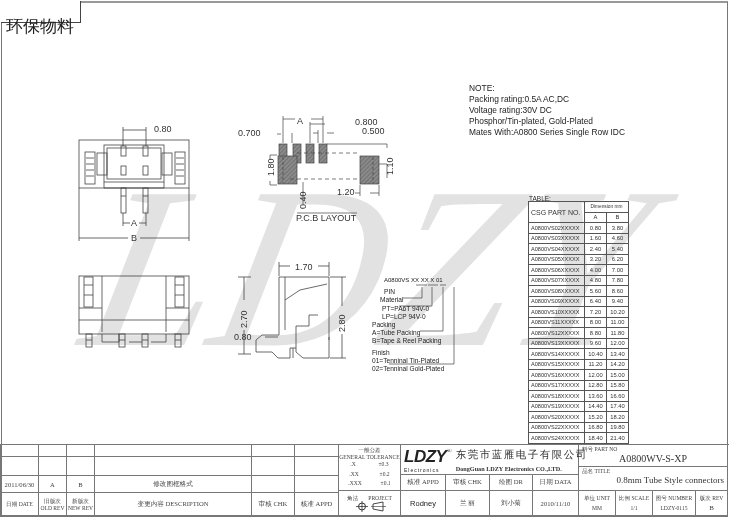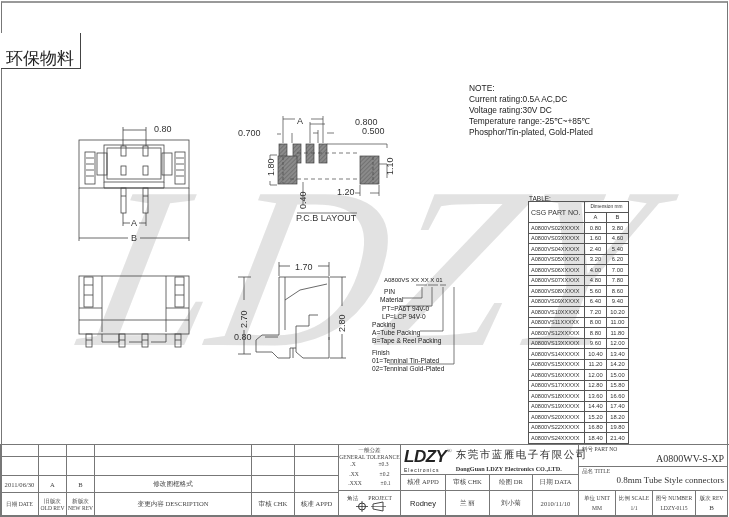--- a/index.html
+++ b/index.html
@@ -1,19 +1,19 @@
 <!DOCTYPE html>
 <html><head>
 <meta charset="utf-8">
 <style>
   * { box-sizing: border-box; margin: 0; padding: 0; }
   html, body { width: 729px; height: 517px; background: #fff; overflow: hidden; }
   body { position: relative; font-family: "Liberation Sans", sans-serif; color: #222; }
   .frame { position: absolute; left: 1px; top: 1px; width: 727px; height: 515px; border: 1px solid #777; border-top: 2px solid #999; }
-  .eco-badge { position: absolute; left: 1px; top: 1px; width: 80px; height: 36px; border-right: 1px solid #444; border-bottom: 1px solid #444; font-family: "Liberation Serif", serif; font-size: 17px; padding: 14px 0 0 5px; color: #222; background: #fff; margin-top: 32px; }
+  .eco-badge { position: absolute; left: 1px; top: 1px; width: 80px; height: 22px; border-right: 1px solid #444; border-bottom: 1px solid #444; font-family: "Liberation Serif", serif; font-size: 17px; padding: 14px 0 0 5px; color: #222; background: #fff; }
   svg.drawing { position: absolute; left: 0; top: 0; }
   .watermark { font-family: "Liberation Serif", serif; font-style: italic; font-size: 230px; fill: #d9d9d9; opacity: 0.75; }
   .dim { font-family: "Liberation Sans", sans-serif; font-size: 9px; fill: #333; }
   .note { position: absolute; left: 469px; top: 83px; font-size: 8.4px; line-height: 10.9px; color: #222; }
   .note div { white-space: nowrap; }
   .table-label { position: absolute; left: 529px; top: 195px; font-size: 6.5px; color: #222; }
   table.dimtable { position: absolute; left: 528px; top: 201px; border-collapse: collapse; font-size: 5.6px; color: #333; }
   table.dimtable td, table.dimtable th { border: 1px solid #555; height: 10.5px; padding: 0 2px; font-weight: normal; white-space: nowrap; }
   table.dimtable .part { width: 56px; }
   table.dimtable .val { width: 22px; text-align: center; font-size: 5.8px; }
@@ -206,24 +206,24 @@
     <line x1="416" y1="285" x2="427" y2="285"></line>
     <line x1="428" y1="285" x2="438" y2="285"></line>
     <line x1="440" y1="285" x2="446" y2="285"></line>
   </g>
 </svg>
 
 <div class="eco-badge">环保物料</div>
 
 <div class="note">
   <div>NOTE:</div>
-  <div>Current rating:0.5A AC,DC</div>
+  <div>Packing rating:0.5A AC,DC</div>
   <div>Voltage rating:30V DC</div>
-  <div>Temperature range:-25℃~+85℃</div>
   <div>Phosphor/Tin-plated, Gold-Plated</div>
+  <div>Mates With:A0800 Series Single Row IDC</div>
 </div>
 
 <div class="table-label">TABLE:</div>
 <table class="dimtable">
   <thead>
     <tr>
       <th class="part hdr-main" rowspan="2">CSG PART NO.</th>
       <th colspan="2" style="font-size:4.8px">Dimension mm</th>
     </tr>
     <tr>
@@ -439,21 +439,21 @@
   <div class="cell md" style="left:446px;top:30px;width:44px;height:16px">审核 CHK</div>
   <div class="cell md" style="left:490px;top:30px;width:43px;height:16px">绘图 DR</div>
   <div class="cell md" style="left:533px;top:30px;width:46px;height:16px">日期 DATA</div>
   <div class="cell" style="left:401px;top:46px;width:45px;height:26px;font-family:'Liberation Sans',sans-serif;font-size:7.5px;color:#222">Rodney</div>
   <div class="cell md" style="left:446px;top:46px;width:44px;height:26px">兰 丽</div>
   <div class="cell md" style="left:490px;top:46px;width:43px;height:26px">刘小菊</div>
   <div class="cell md" style="left:533px;top:46px;width:46px;height:26px">2010/11/10</div>
 
   <div class="cell" style="left:579px;top:0;width:149px;height:22px;flex-direction:column;align-items:stretch;justify-content:flex-start;padding:1px 3px 0">
     <span class="sm" style="text-align:left">料号 PART NO</span>
-    <span style="font-size:10px;text-align:right;color:#333">A0800WV-S-XP</span>
+    <span style="font-size:10px;text-align:center;color:#333">A0800WV-S-XP</span>
   </div>
   <div class="cell" style="left:579px;top:22px;width:149px;height:24px;flex-direction:column;align-items:stretch;justify-content:flex-start;padding:1px 3px 0">
     <span class="sm" style="text-align:left">品名 TITLE</span>
     <span style="font-size:9px;text-align:right;color:#333">0.8mm Tube Style connectors</span>
   </div>
   <div class="cell sm" style="left:579px;top:46px;width:37px;height:26px;flex-direction:column">
     <span>单位 UNIT</span>
     <span style="margin-top:3px">MM</span>
   </div>
   <div class="cell sm" style="left:616px;top:46px;width:37px;height:26px;flex-direction:column">

